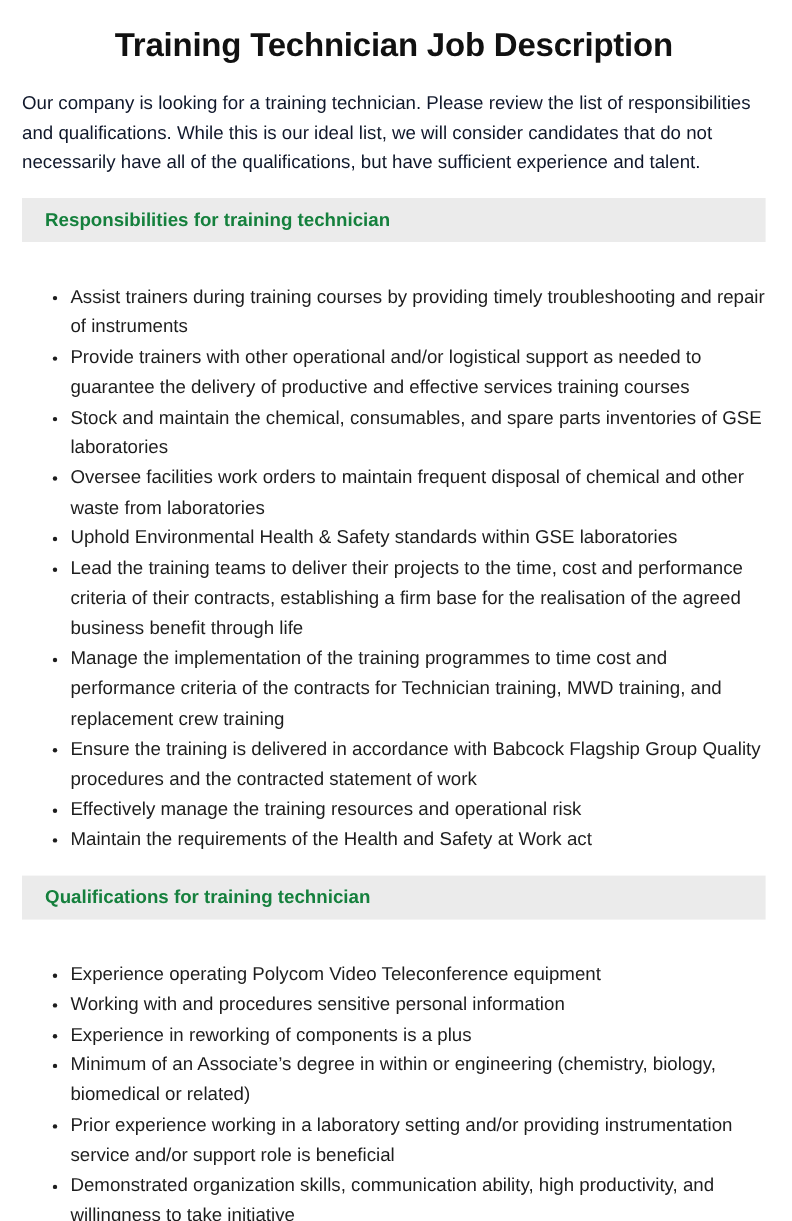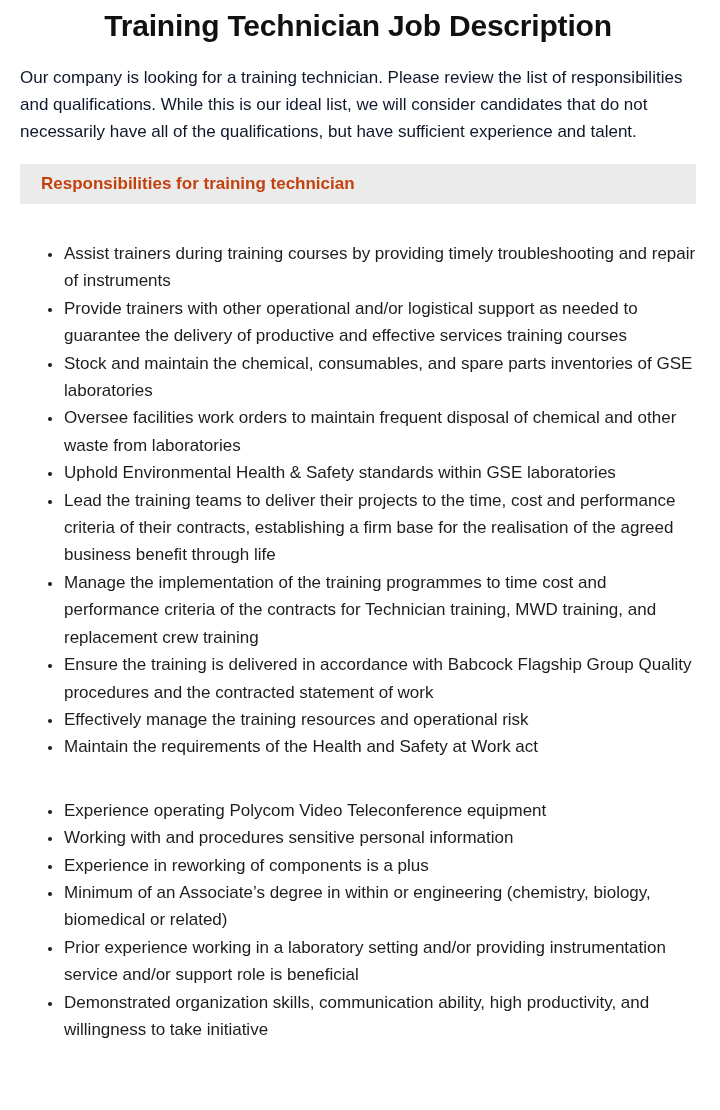--- a/index.html
+++ b/index.html
@@ -12,38 +12,38 @@
     min-height: 1110px;
     font-family: "Liberation Sans", sans-serif;
     color: #1d1d1d;
     -webkit-font-smoothing: antialiased;
   }
   .page {
     padding: 0 24px 30px 20px;
   }
   .page-title {
     margin: 0;
-    padding-top: 5px;
+    padding-top: 21px;
     text-align: center;
     font-size: 30px;
     line-height: 42px;
     font-weight: bold;
     color: #111111;
     letter-spacing: -0.2px;
   }
   .intro {
     margin: 17px 0 0 0;
     font-size: 17px;
     line-height: 27px;
     color: #0f172a;
   }
   .section-heading {
     margin-top: 19px;
     background: #ebebeb;
-    color: #c2410c;
+    color: #15803d;
     font-size: 17px;
     font-weight: bold;
     line-height: 20px;
     padding: 10px 10px 10px 21px;
   }
   .bullet-list {
     margin: 36px 0 0 0;
     padding: 0 0 0 43px;
     list-style: disc outside;
     font-size: 17px;
@@ -78,20 +78,21 @@
       <li>Uphold Environmental Health &amp; Safety standards within GSE laboratories</li>
       <li>Lead the training teams to deliver their projects to the time, cost and performance criteria of their contracts, establishing a firm base for the realisation of the agreed business benefit through life</li>
       <li>Manage the implementation of the training programmes to time cost and performance criteria of the contracts for Technician training, MWD training, and replacement crew training</li>
       <li>Ensure the training is delivered in accordance with Babcock Flagship Group Quality procedures and the contracted statement of work</li>
       <li>Effectively manage the training resources and operational risk</li>
       <li>Maintain the requirements of the Health and Safety at Work act</li>
     </ul>
   </div>
 
   <div>
+    <div class="section-heading">Qualifications for training technician</div>
     <ul class="bullet-list">
       <li>Experience operating Polycom Video Teleconference equipment</li>
       <li>Working with and procedures sensitive personal information</li>
       <li>Experience in reworking of components is a plus</li>
       <li>Minimum of an Associate’s degree in within or engineering (chemistry, biology, biomedical or related)</li>
       <li>Prior experience working in a laboratory setting and/or providing instrumentation service and/or support role is beneficial</li>
       <li>Demonstrated organization skills, communication ability, high productivity, and willingness to take initiative</li>
     </ul>
   </div>
 

